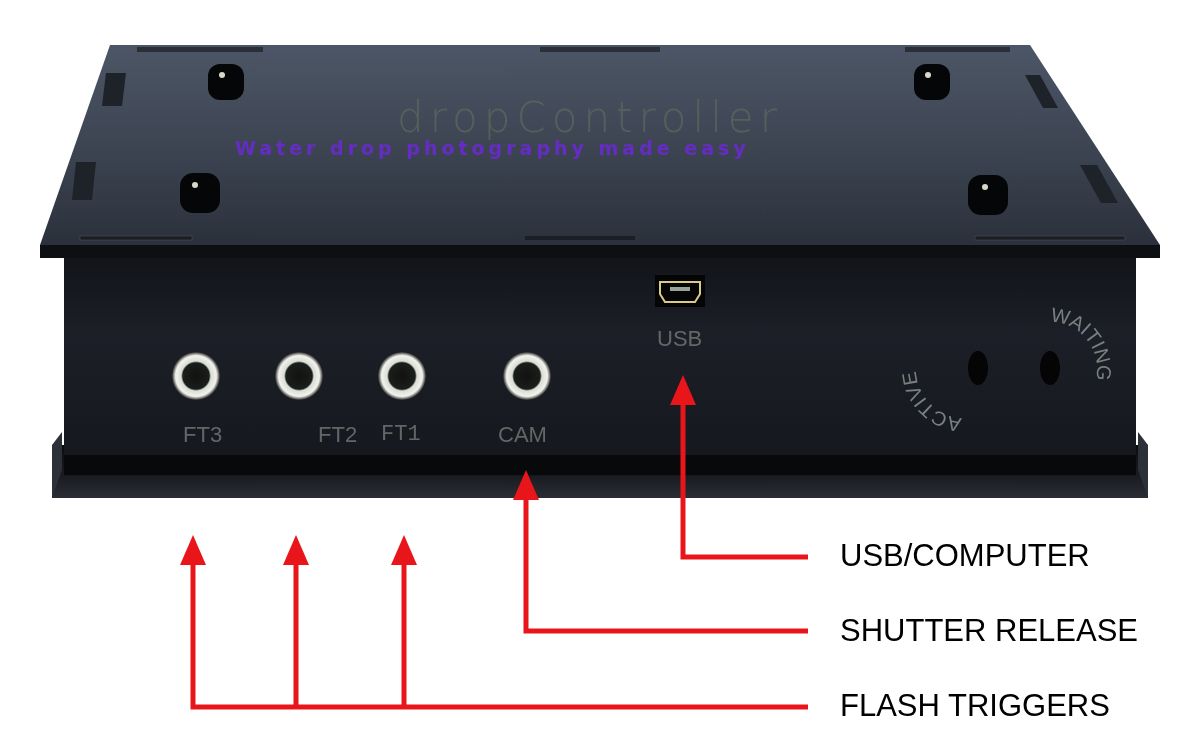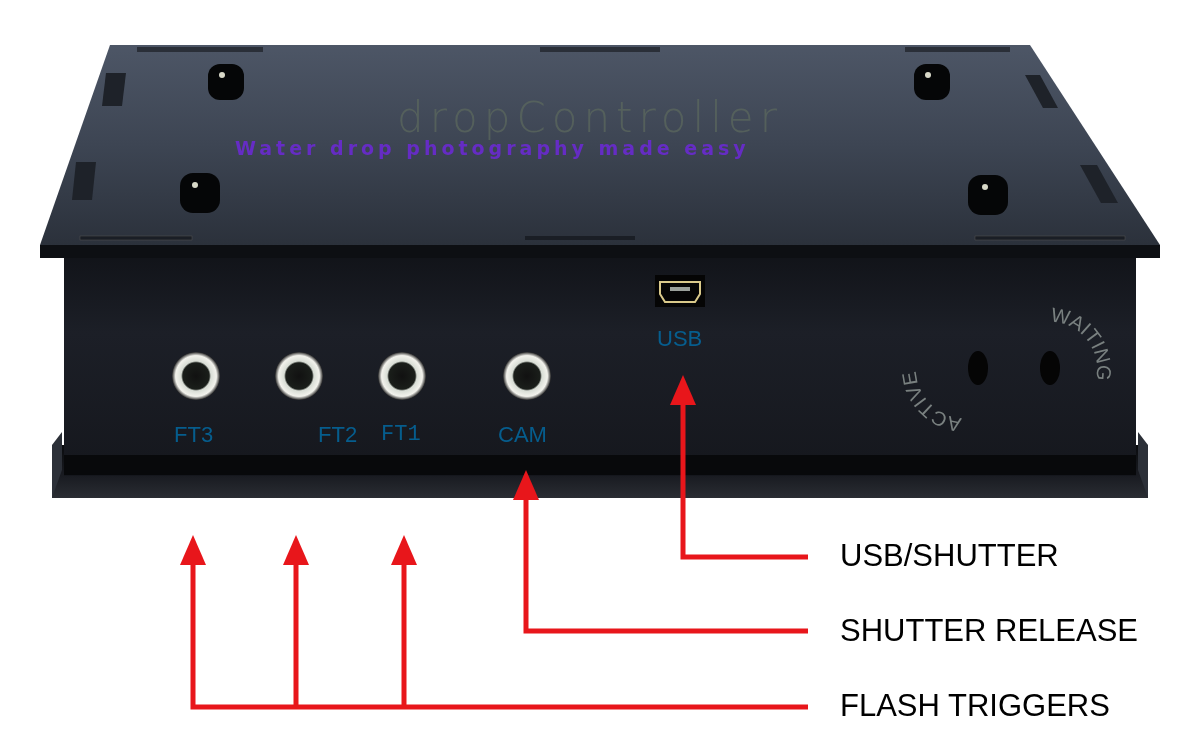--- a/index.html
+++ b/index.html
@@ -1,20 +1,20 @@
 <!DOCTYPE html>
 <html><head>
 <meta charset="utf-8">
 <style>
   html, body { margin:0; padding:0; background:#ffffff; }
   body { width:1200px; height:756px; position:relative; overflow:hidden; font-family:"Liberation Sans", sans-serif; }
   .stage { position:absolute; left:0; top:0; width:1200px; height:756px; }
   .lid-text-title { position:absolute; left:250px; top:93px; width:680px; text-align:center; font-size:42px; letter-spacing:6px; color:#5d6a5e; font-family:"DejaVu Sans", sans-serif; font-weight:300; opacity:0.7; }
   .lid-text-sub { position:absolute; left:235px; top:137px; width:710px; text-align:left; font-size:19px; letter-spacing:4px; color:#6d28d9; font-family:"DejaVu Sans", sans-serif; font-weight:bold; opacity:0.85; }
-  .panel-label { position:absolute; color:#0369a1; font-size:22px; font-family:"Liberation Sans", sans-serif; letter-spacing:0px; opacity:0.85; }
+  .panel-label { position:absolute; color:#737373; font-size:22px; font-family:"Liberation Sans", sans-serif; letter-spacing:0px; opacity:0.85; }
   .callout { position:absolute; color:#000; font-size:31px; font-family:"Liberation Sans", sans-serif; white-space:nowrap; }
   .ring-label { fill:#8a9290; font-family:"Liberation Sans", sans-serif; font-size:20px; opacity:0.85; }
 </style>
 </head>
 <body>
 
 <div class="stage">
   <svg width="1200" height="756" viewBox="0 0 1200 756" style="position:absolute;left:0;top:0;">
     <defs>
       <linearGradient id="lidGrad" x1="0" y1="0" x2="0" y2="1">
@@ -131,22 +131,22 @@
       <polygon points="526,470 513,500 539,500"></polygon>
       <polygon points="193,535 180,565 206,565"></polygon>
       <polygon points="296,535 283,565 309,565"></polygon>
       <polygon points="404,535 391,565 417,565"></polygon>
     </g>
   </svg>
 
   <div class="lid-text-title">dropController</div>
   <div class="lid-text-sub">Water drop photography made easy</div>
 
-  <div class="panel-label" style="left:174px; top:422px;">FT3</div>
+  <div class="panel-label" style="left:183px; top:422px;">FT3</div>
   <div class="panel-label" style="left:278px; top:422px;margin-left:40px;">FT2</div>
   <div class="panel-label" style="left:381px; top:422px;font-family:Liberation Mono, monospace;">FT1</div>
   <div class="panel-label" style="left:498px; top:422px;text-align:center;">CAM</div>
   <div class="panel-label" style="left:657px; top:326px;">USB</div>
 
-  <div class="callout" style="left:840px; top:538px;">USB/SHUTTER</div>
+  <div class="callout" style="left:840px; top:538px;">USB/COMPUTER</div>
   <div class="callout" style="left:840px; top:688px;">FLASH TRIGGERS</div>
   <div class="callout" style="left:840px; top:613px;">SHUTTER RELEASE</div>
 </div>
 
 </body></html>

